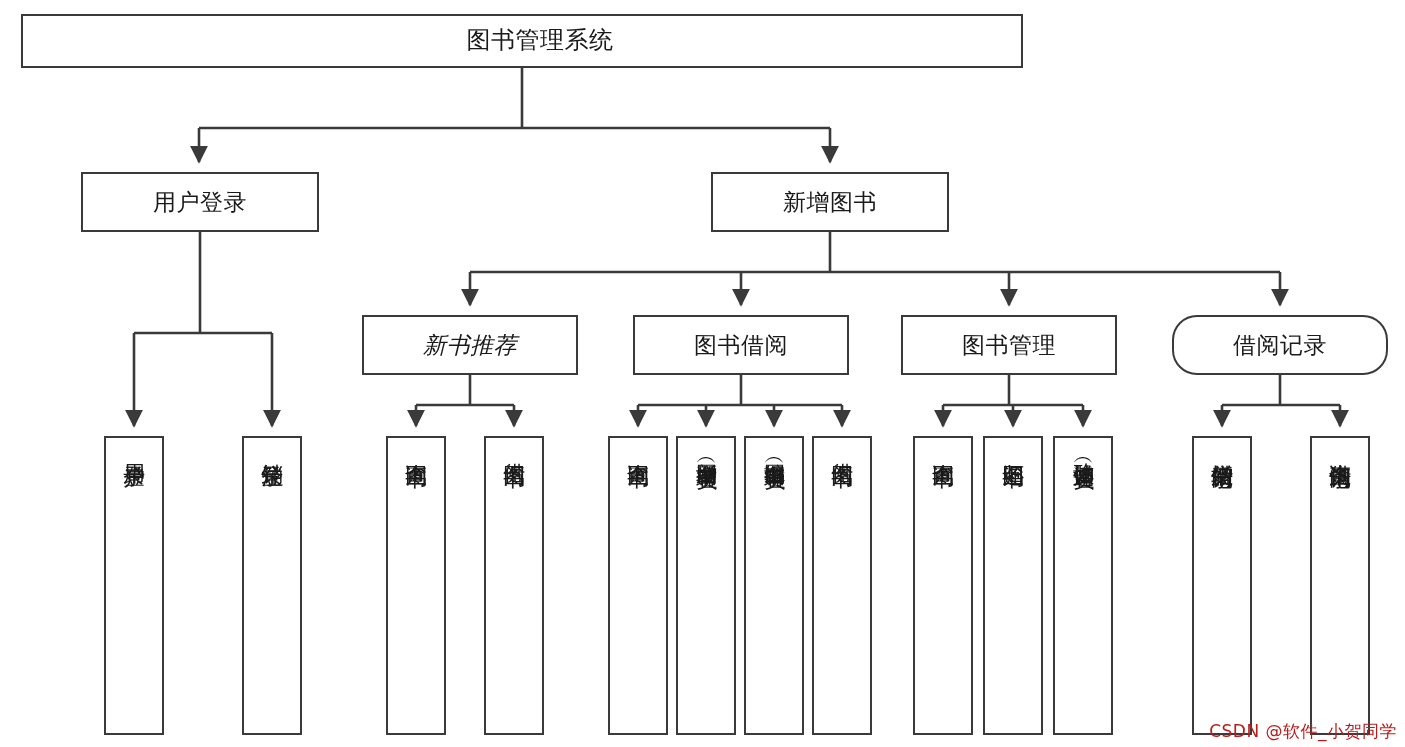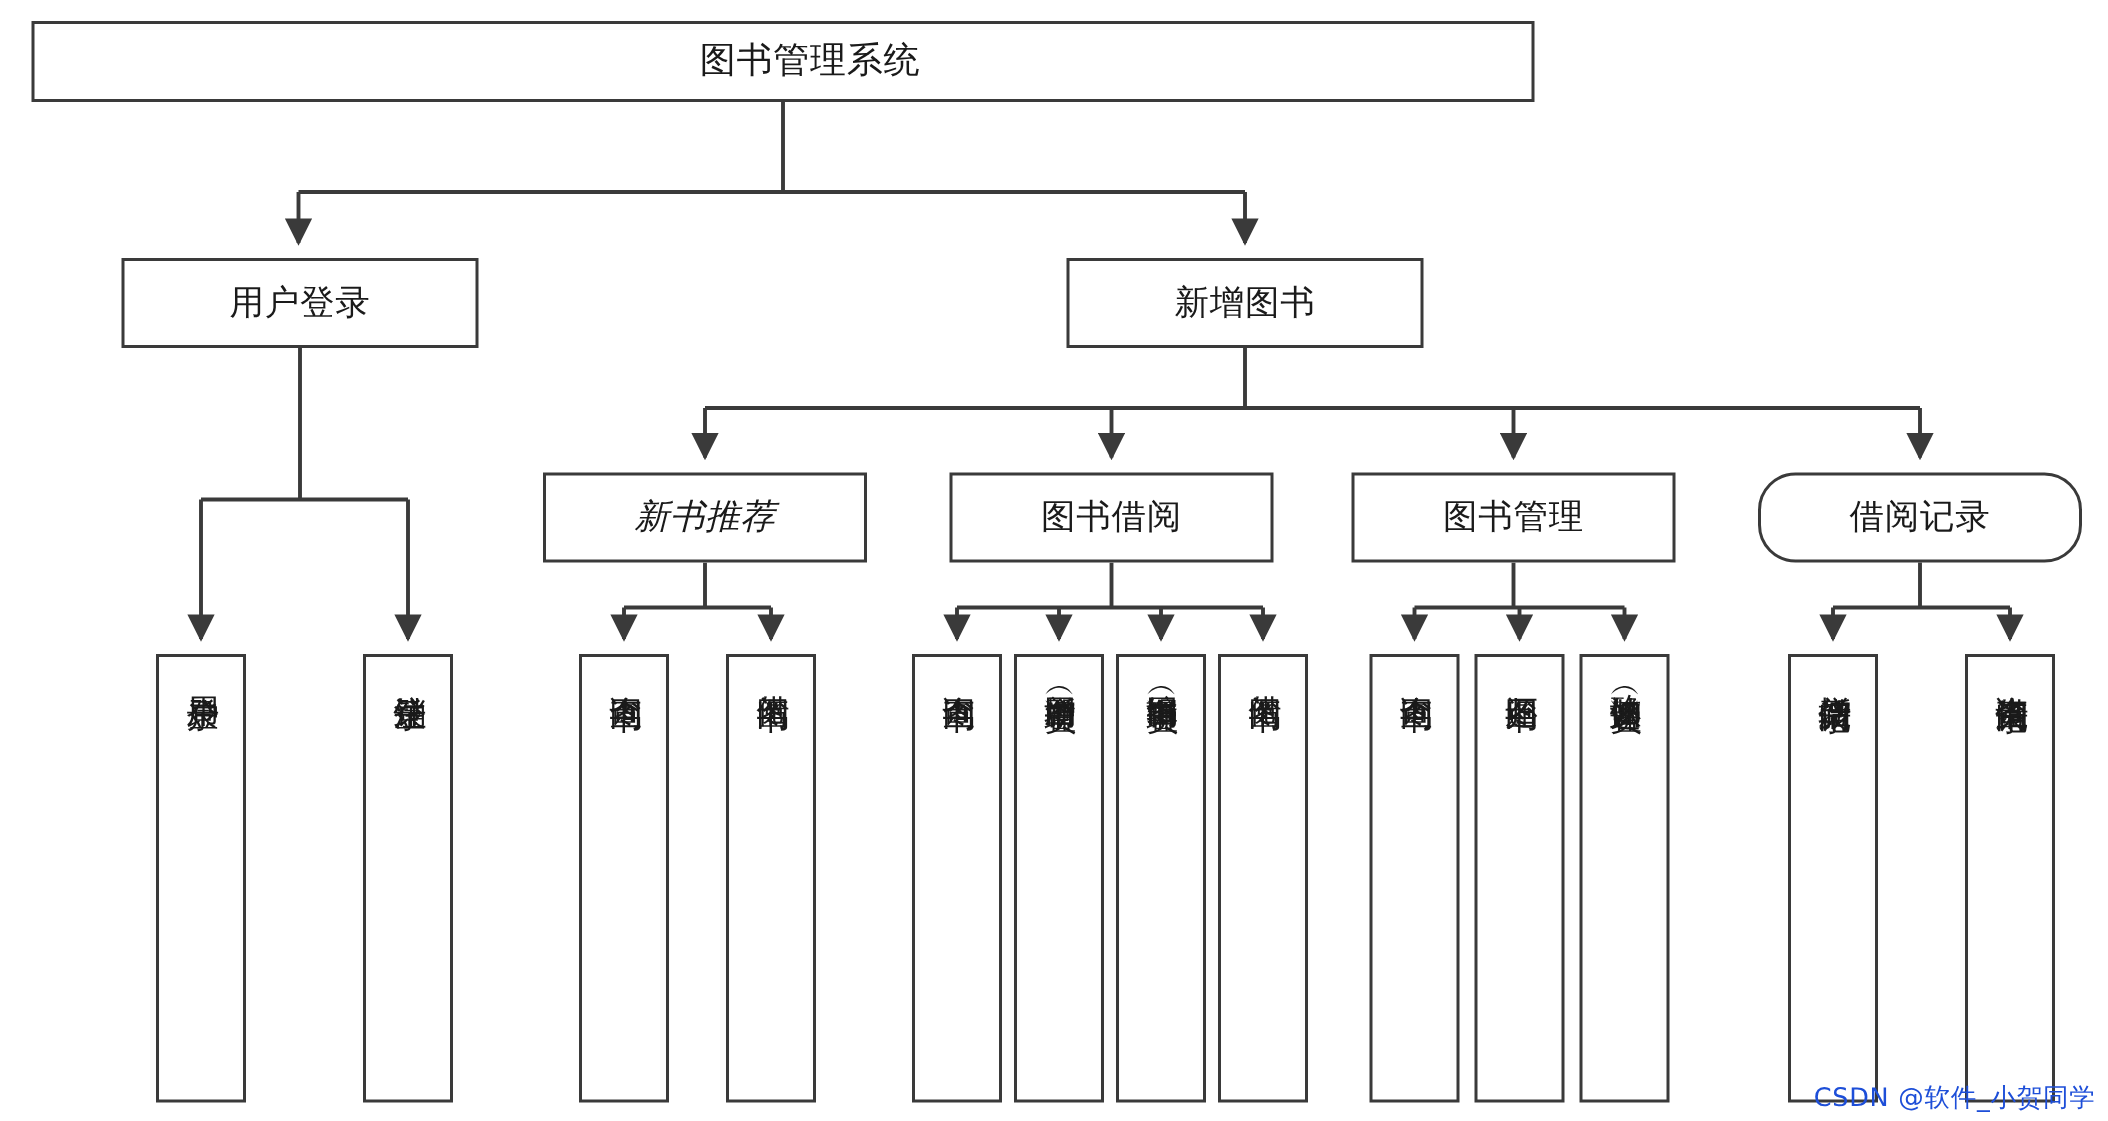--- a/index.html
+++ b/index.html
@@ -60,21 +60,21 @@
     text-align: left;
   }
   .leaf-tall .vtext {
     font-size: 21px;
   }
   #watermark {
     position: absolute;
     right: 8px;
     bottom: 4px;
     font-size: 17px;
-    color: #1d4ed8;
+    color: #b91c1c;
     letter-spacing: 0.5px;
     white-space: nowrap;
   }
 </style>
 </head>
 <body>
 
 <div id="canvas">
 
   <svg id="edges" viewBox="0 0 1405 747" xmlns="http://www.w3.org/2000/svg">

